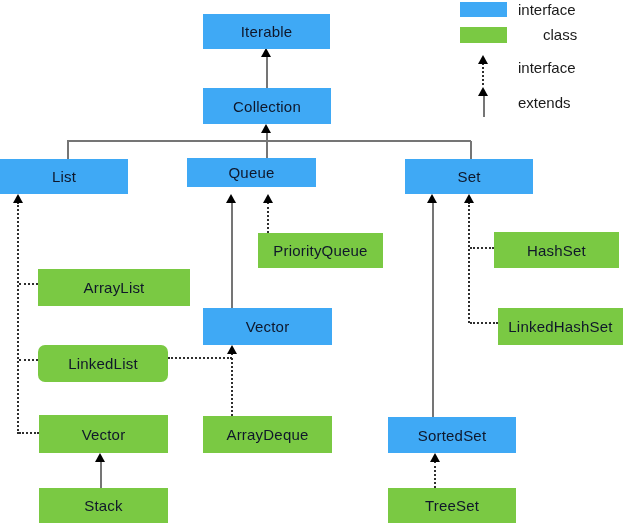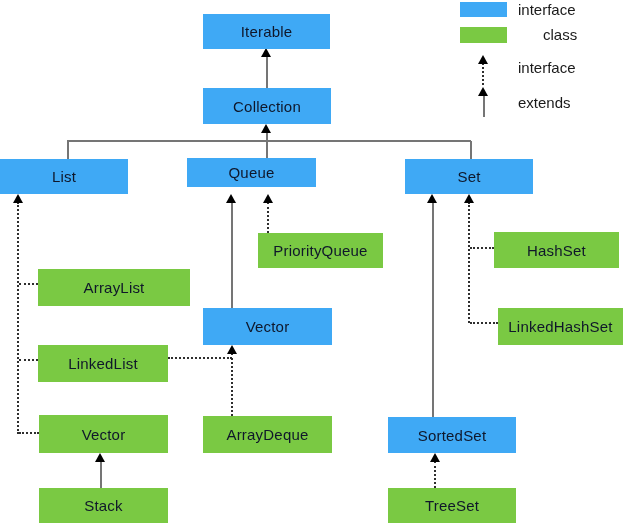--- a/index.html
+++ b/index.html
@@ -13,21 +13,21 @@
 
   .n-iterable{left:203px;top:14px;width:127px;height:35px;}
   .n-collection{left:203px;top:88px;width:128px;height:36px;}
   .n-list{left:0px;top:159px;width:128px;height:35px;}
   .n-queue{left:187px;top:158px;width:129px;height:29px;}
   .n-set{left:405px;top:159px;width:128px;height:35px;}
   .n-deque{left:203px;top:308px;width:129px;height:37px;}
   .n-sortedset{left:388px;top:417px;width:128px;height:36px;}
   .n-priorityqueue{left:258px;top:233px;width:125px;height:35px;}
   .n-arraylist{left:38px;top:269px;width:152px;height:37px;}
-  .n-linkedlist{left:38px;top:345px;width:130px;height:37px;}
+  .n-linkedlist{left:38px;top:345px;width:130px;height:37px;border-radius:7px;}
   .n-vector{left:39px;top:415px;width:129px;height:38px;}
   .n-stack{left:39px;top:488px;width:129px;height:35px;}
   .n-arraydeque{left:203px;top:416px;width:129px;height:37px;}
   .n-hashset{left:494px;top:232px;width:125px;height:36px;}
   .n-linkedhashset{left:498px;top:308px;width:125px;height:37px;}
   .n-treeset{left:388px;top:488px;width:128px;height:35px;}
 
   
   .vline{position:absolute;width:1.5px;background:#757575;}
   .hline{position:absolute;height:1.5px;background:#757575;}

